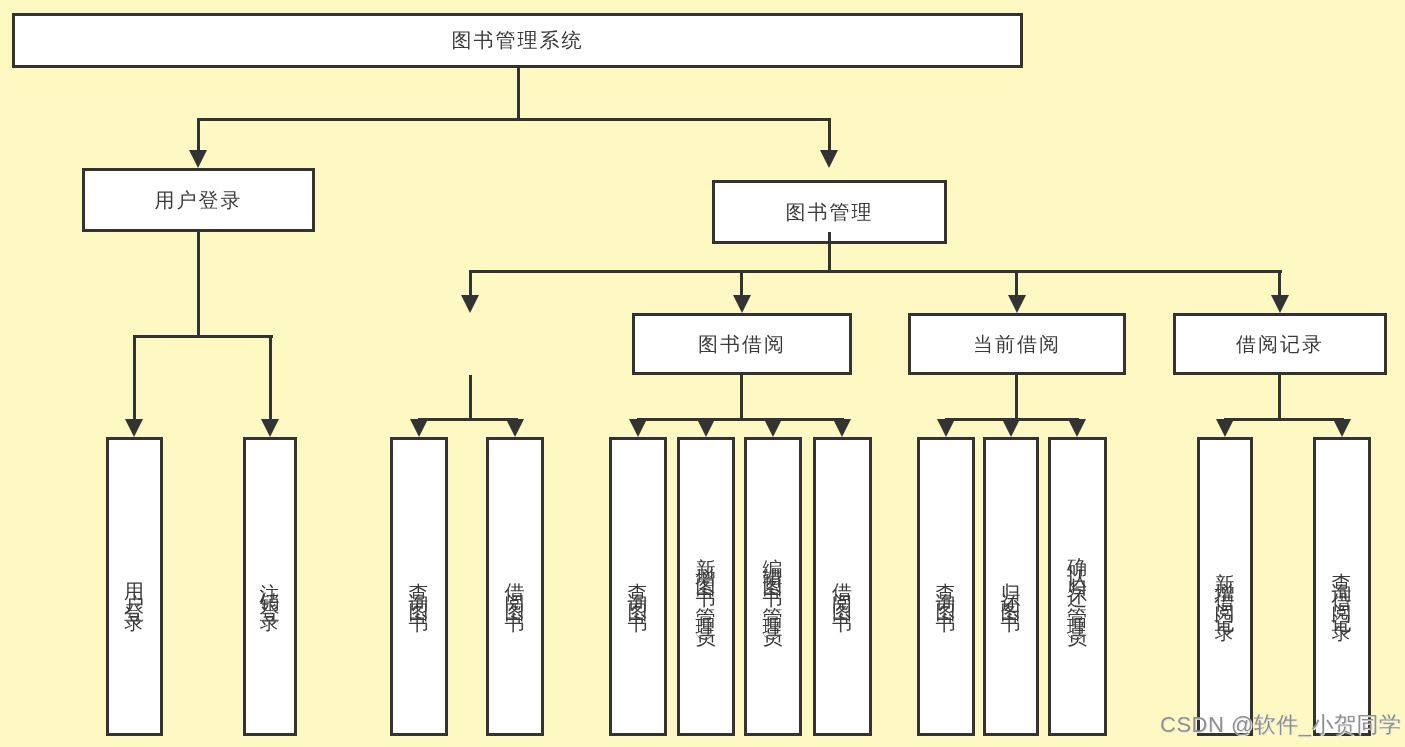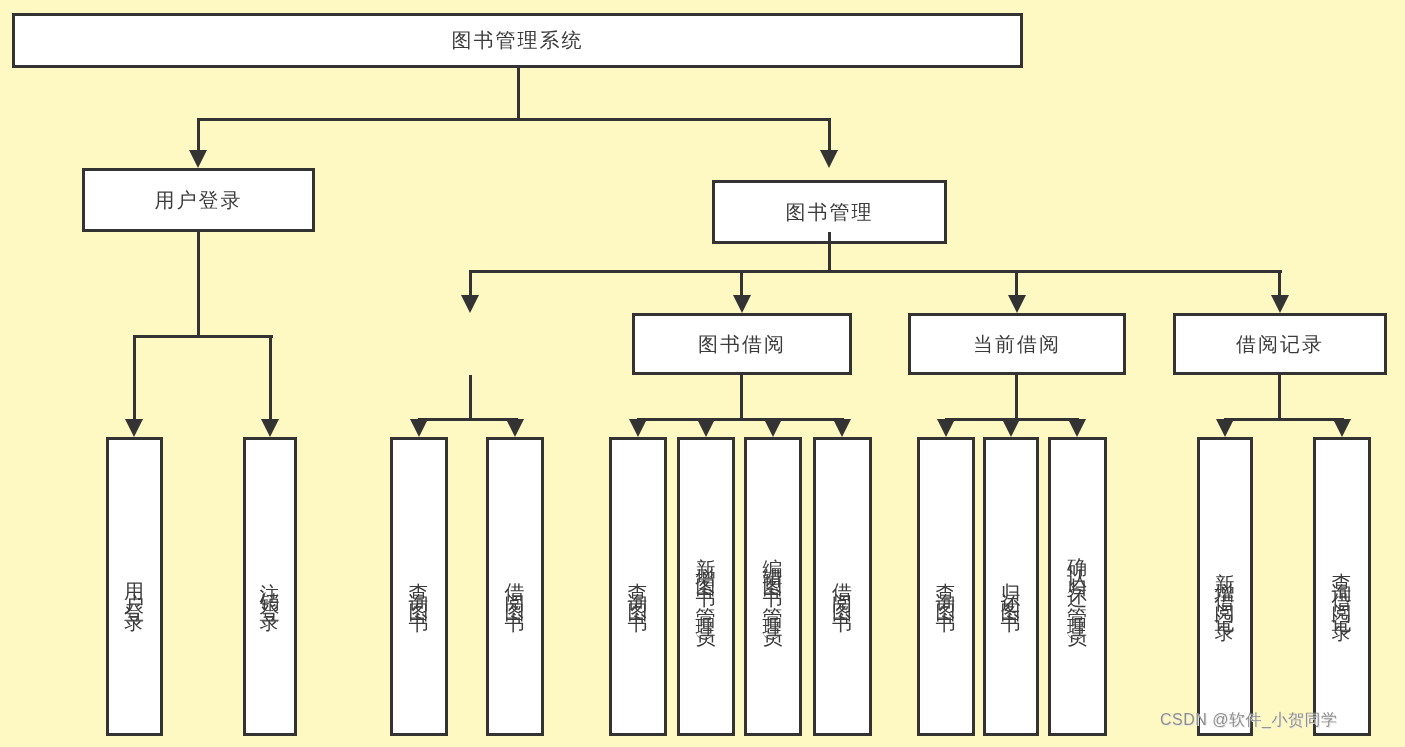--- a/index.html
+++ b/index.html
@@ -15,21 +15,21 @@
     letter-spacing:10px;line-height:1;font-size:20px;
   }
   .line{position:absolute;background:#333333;}
   .arr{
     position:absolute;width:0;height:0;
     border-left:9px solid transparent;border-right:9px solid transparent;
     border-top:18px solid #333333;
   }
   .watermark{
     position:absolute;left:1160px;top:710px;width:245px;
-    color:#8f8f8f;font-size:16px;letter-spacing:0.5px;white-space:nowrap;
+    color:#8f8f8f;font-size:22px;letter-spacing:0.5px;white-space:nowrap;
     text-shadow:1px 1px 0 #e8e8e8;z-index:5;
   }
 </style>
 </head>
 <body>
 
 <div id="stage">
 
   <div class="node" style="left:12px;top:13px;width:1011px;height:55px">
     <span class="htext">图书管理系统</span>

